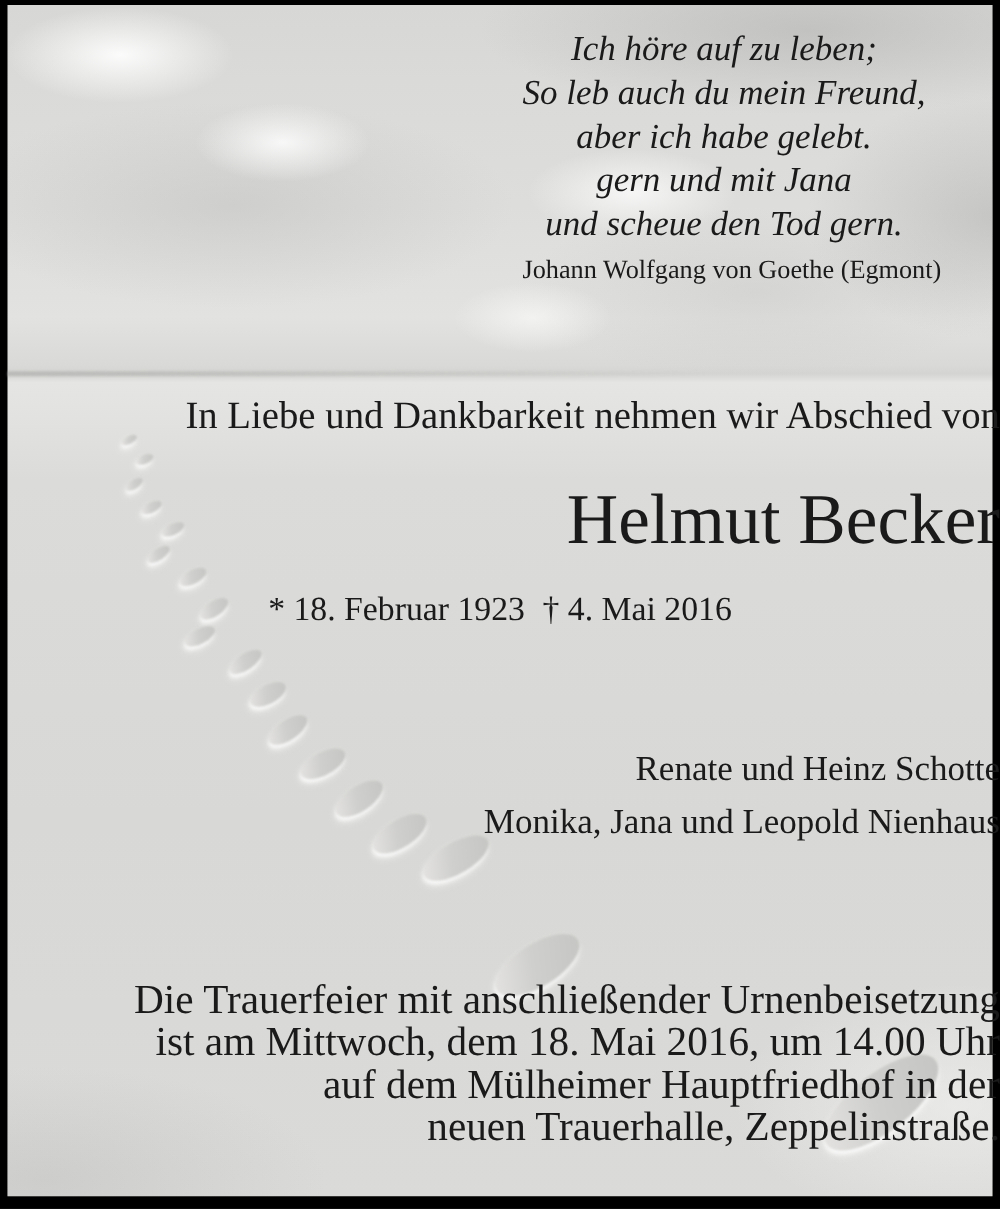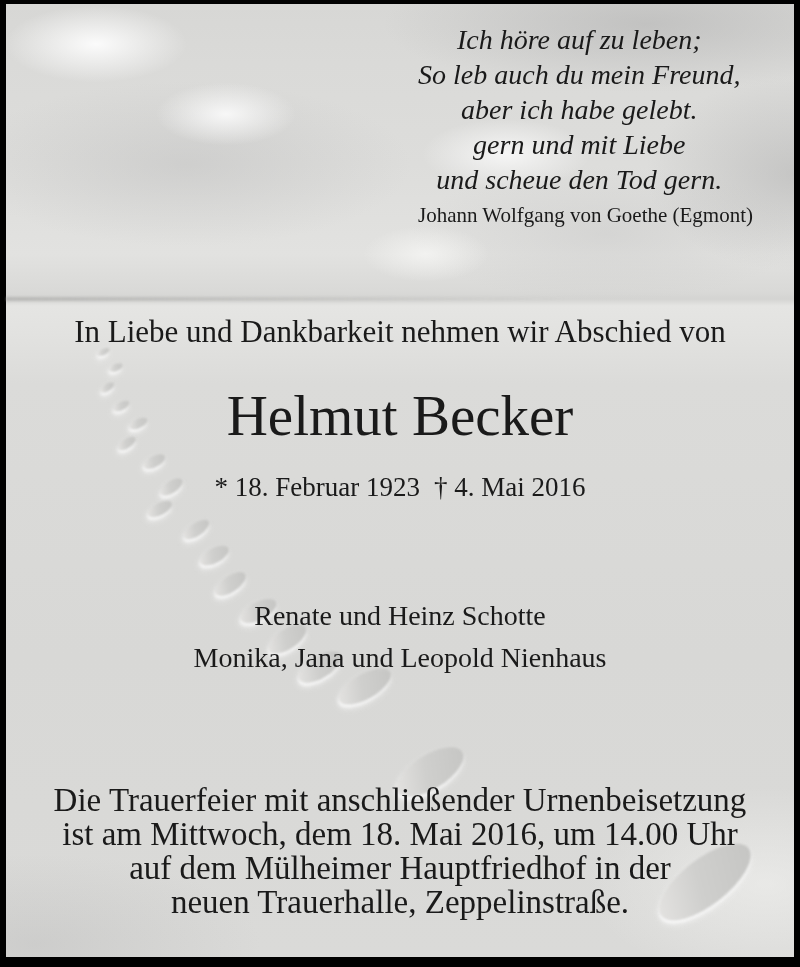--- a/index.html
+++ b/index.html
@@ -37,21 +37,21 @@
     background:linear-gradient(to right, rgba(165,165,163,.55), rgba(165,165,163,0));
     filter:blur(1px);
   }
   .fp{
     position:absolute;border-radius:50%;
     background:linear-gradient(115deg,#e2e1df 8%,#cfcfcd 45%,#c6c6c4 92%);
     box-shadow:-2px 2px 3px rgba(252,252,252,.9), -3px 3px 6px rgba(250,250,250,.55);
     filter:blur(1px);
   }
   
-  .txt{position:absolute;left:0;right:0;text-align:center;}
+  .txt{position:absolute;left:0;right:0;text-align:right;}
   .poem{
     position:absolute;left:418px;top:22px;
     font-style:italic;font-size:28px;line-height:35px;
     white-space:nowrap;text-align:center;
   }
   .attribution{
     position:absolute;left:418px;top:203px;
     font-size:21px;line-height:25px;white-space:nowrap;
   }
   .farewell{top:313px;font-size:31px;line-height:37px;}
@@ -90,21 +90,21 @@
       <div class="fp" style="left: 296px; top: 656px; width: 48px; height: 22px; transform: rotate(-32deg);"></div>
       <div class="fp" style="left: 336px; top: 673.5px; width: 58px; height: 25px; transform: rotate(-30deg);"></div>
       <div class="fp" style="left: 392px; top: 755px; width: 76px; height: 34px; transform: rotate(-32deg);"></div>
       <div class="fp" style="left: 650px; top: 859px; width: 110px; height: 46px; transform: rotate(-38deg);"></div>
     </div>
 
   <div class="poem">
     <div>Ich höre auf zu leben;</div>
     <div>So leb auch du mein Freund,</div>
     <div>aber ich habe gelebt.</div>
-    <div>gern und mit Liebe</div>
+    <div>gern und mit Jana</div>
     <div>und scheue den Tod gern.</div>
   </div>
 
   <div class="attribution">Johann Wolfgang von Goethe (Egmont)</div>
 
   <div class="txt farewell">In Liebe und Dankbarkeit nehmen wir Abschied von</div>
 
   <h1 class="txt name">Helmut Becker</h1>
 
   <div class="txt dates">

